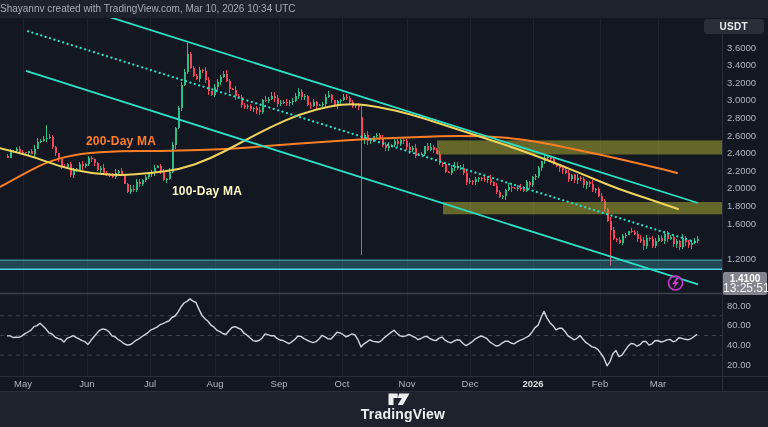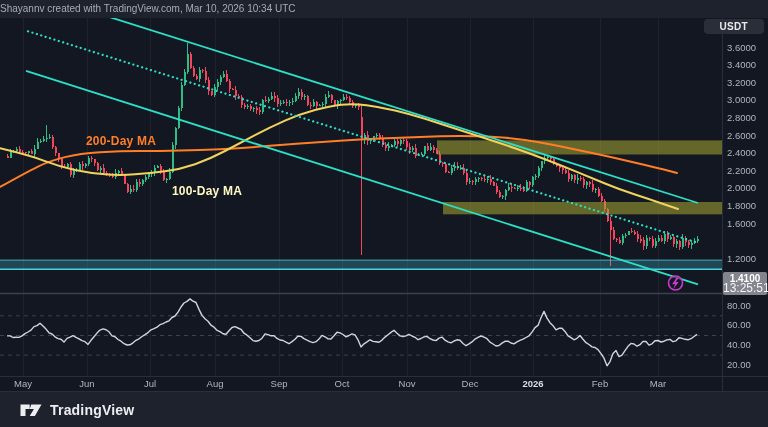--- a/index.html
+++ b/index.html
@@ -12,22 +12,22 @@
   .usdt{position:absolute;top:19px;right:4px;z-index:6;background:#2a2e39;color:#e8eaed;
         font-size:10px;font-weight:700;padding:2px 16px;border-radius:4px;letter-spacing:.3px;}
   .price-tag{position:absolute;left:723px;top:232px;width:44px;z-index:6;border-radius:2px;
         text-align:center;padding:1px 0 2px 0;margin-top:40px;}
   .price-tag .p{font-size:10px;font-weight:700;line-height:11px;}
   .price-tag .c{font-size:12px;line-height:9px;opacity:.92;}
   .ma-label{position:absolute;z-index:4;font-size:12px;font-weight:700;letter-spacing:.2px;}
   .ma-200{left:86px;top:134px;}
   .ma-100{left:172px;top:184px;}
   .footer{position:absolute;left:0;bottom:0;width:768px;height:36px;background:#1e222d;
-          border-top:1px solid #2a2e39;display:flex;align-items:center;padding-left:20px;
-          box-sizing:border-box;z-index:5;}
+          border-top:1px solid #2a2e39;display:flex;align-items:center;padding-left:30px;
+          box-sizing:border-box;z-index:5;flex-direction:column;}
   .brand{color:#eceef1;font-size:14px;font-weight:700;margin-left:8px;letter-spacing:.2px;}
 </style>
 </head>
 <body>
 
 <div class="stage">
   <div class="topbar">
     <span>Shayannv created with TradingView.com, Mar 10, 2026 10:34 UTC</span>
   </div>
 

